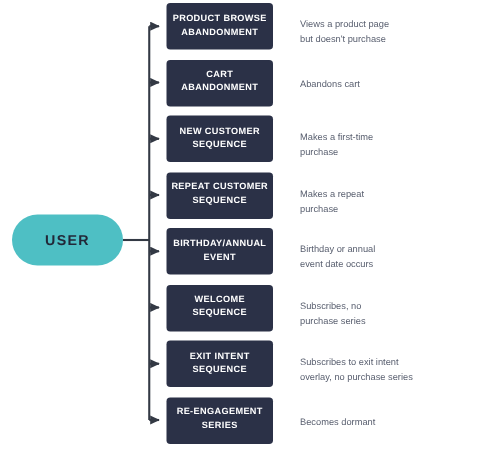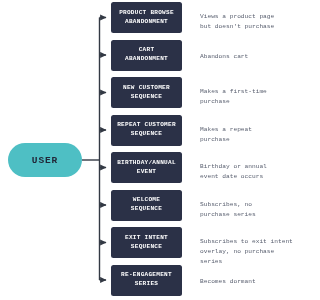--- a/index.html
+++ b/index.html
@@ -10,21 +10,20 @@
     width: 300px;
     height: 300px;
     background: #ffffff;
     font-family: "Liberation Sans", sans-serif;
     overflow: hidden;
   }
   #diagram {
     position: relative;
     width: 300px;
     height: 289px;
-    font-family: Liberation Mono, monospace;
   }
   #connectors {
     position: absolute;
     left: 0;
     top: 0;
     width: 300px;
     height: 300px;
   }
   .user-node {
     position: absolute;

